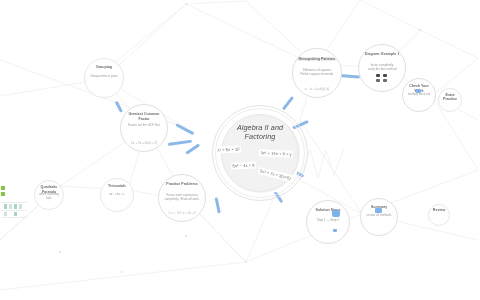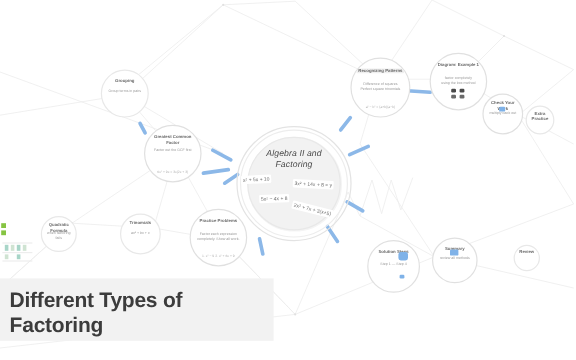--- a/index.html
+++ b/index.html
@@ -19,21 +19,21 @@
   }
   #edges {
     position: absolute;
     left: 0; top: 0;
     width: 480px;
     height: 300px;
   }
   
   #hub {
     position: absolute;
-    left: 197px;
+    left: 212px;
     top: 105px;
     width: 96px;
     height: 96px;
   }
   #hub .ring {
     position: absolute;
     border-radius: 50%;
     box-sizing: border-box;
   }
   #hub .ring.r1 {
@@ -359,18 +359,14 @@
     <div class="grid-line" style="left:2px; top:24px; width:25px; height:1px;"></div>
     <div class="grid-line" style="left:2px; top:31px; width:25px; height:1px;"></div>
     <div class="cell teal" style="left:4px; top:18px; width:3px; height:5px;"></div>
     <div class="cell" style="left:9px; top:18px; width:3px; height:5px;"></div>
     <div class="cell teal" style="left:14px; top:18px; width:3px; height:5px;"></div>
     <div class="cell" style="left:19px; top:18px; width:3px; height:5px;"></div>
     <div class="cell" style="left:4px; top:26px; width:3px; height:4px;"></div>
     <div class="cell teal" style="left:14px; top:26px; width:3px; height:4px;"></div>
   </div>
 
-  <div id="banner">
-    <div id="banner-text">Different Types of
-Factoring</div>
-  </div>
 
 </div>
 
 </body></html>

